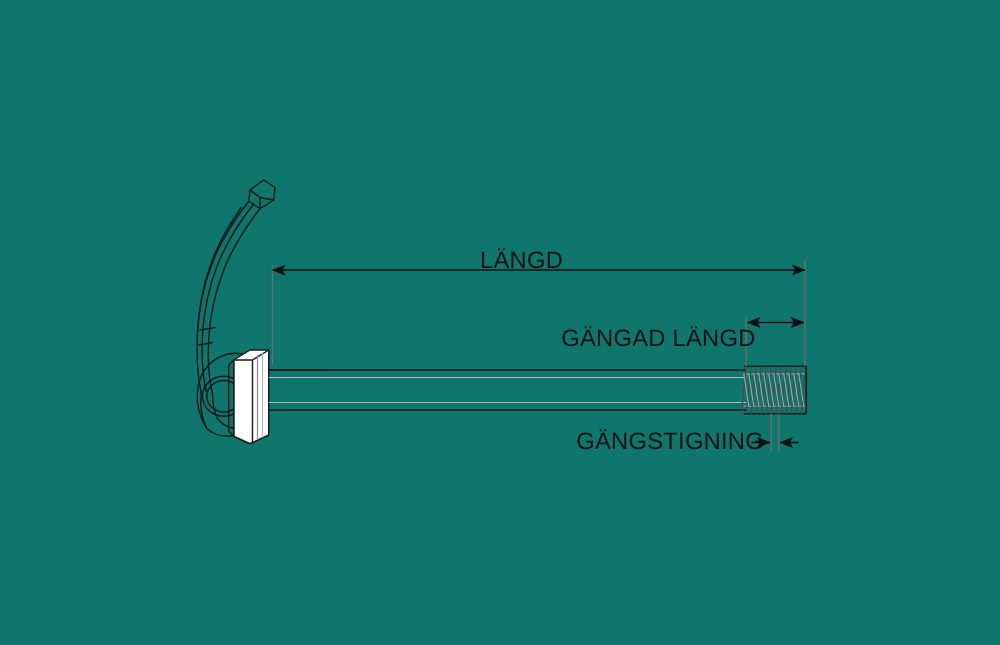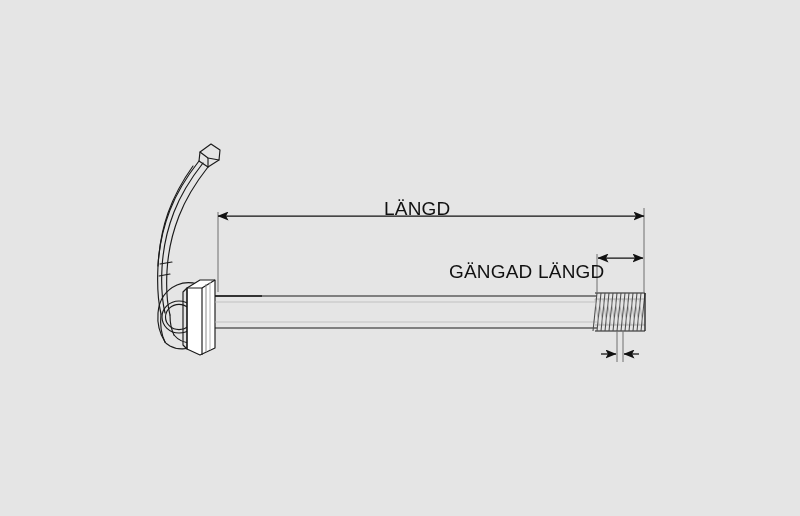--- a/index.html
+++ b/index.html
@@ -7,21 +7,21 @@
     padding: 0;
     background: #ffffff;
   }
   body {
     font-family: "Liberation Sans", sans-serif;
   }
   #canvas {
     position: relative;
     width: 800px;
     height: 516px;
-    background: #e5e5e5;
+    background: #0f766e;
     overflow: hidden;
   }
   #drawing {
     position: absolute;
     left: 0;
     top: 0;
     width: 800px;
     height: 516px;
   }
   .dim-label {
@@ -183,14 +183,15 @@
       <line x1="601" y1="354" x2="616" y2="354" stroke="#111111" stroke-width="1.25" marker-end="url(#arrowEnd)"></line>
       <line x1="639" y1="354" x2="624" y2="354" stroke="#111111" stroke-width="1.25" marker-end="url(#arrowEnd)"></line>
     </g>
 
   </svg>
 
   <div class="dim-label" id="label-langd">LÄNGD</div>
 
   <div class="dim-label" id="label-gangad">GÄNGAD LÄNGD</div>
 
+  <div class="dim-label" id="label-pitch">GÄNGSTIGNING</div>
 
 </div>
 
 </body></html>

